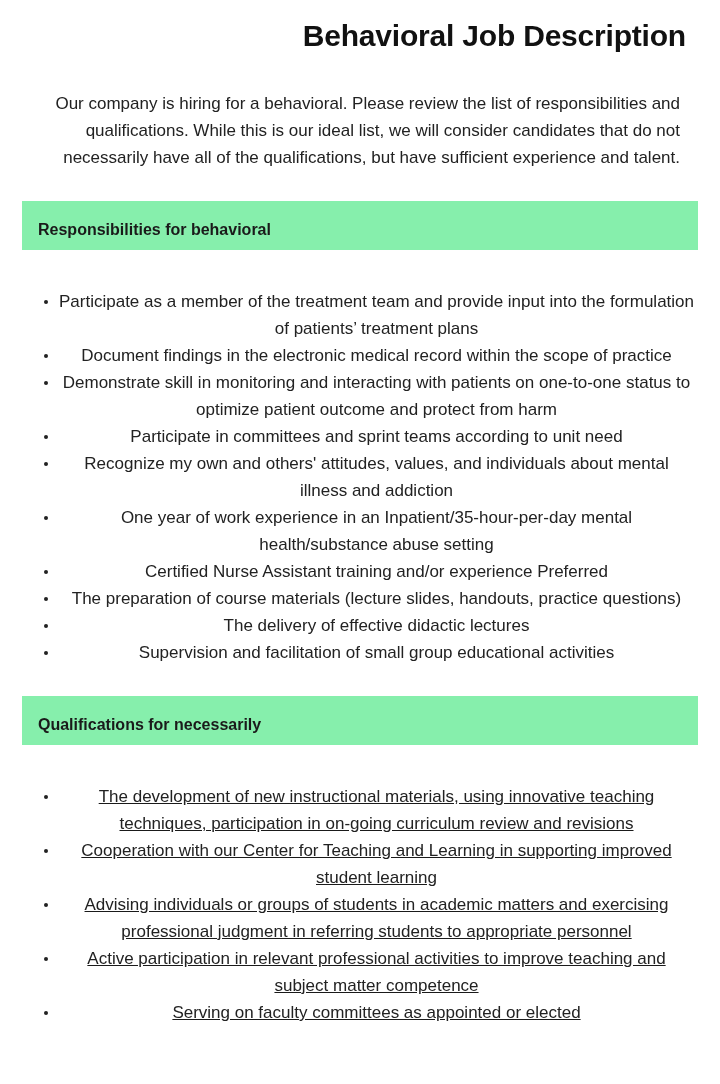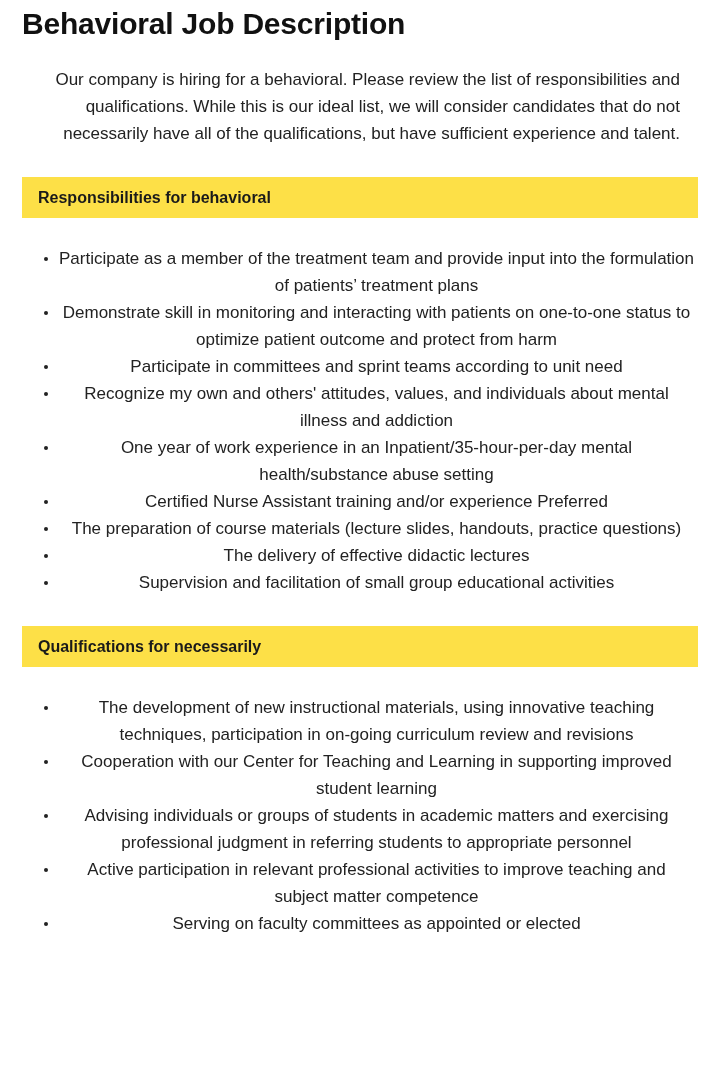--- a/index.html
+++ b/index.html
@@ -17,43 +17,43 @@
   }
   .page {
     width: 720px;
     box-sizing: border-box;
     padding: 0;
     position: relative;
   }
   .doc-title {
     font-size: 30px;
     font-weight: bold;
-    text-align: left;
+    text-align: right;
     letter-spacing: -0.2px;
     color: #111111;
-    margin: 0;
+    margin: 12px;
     padding: 4px 22px 0 22px;
     line-height: 40px;
   }
   .intro {
     font-size: 17px;
     line-height: 27px;
     color: #222222;
     margin: 0;
     padding: 22px 40px 0 22px;
     text-align: right;
   }
   .section {
     margin: 0;
     padding: 0;
   }
   .section-header {
-    background: #fde047;
-    margin: 30px 22px 5px 22px;
-    padding: 11px 0 11px 16px;
+    background: #86efac;
+    margin: 30px 22px 16px 22px;
+    padding: 19px 0 11px 16px;
     font-size: 16px;
     font-weight: bold;
     color: #1a1a1a;
     line-height: 19px;
     box-sizing: border-box;
   }
   .section-list {
     list-style: none;
     margin: 0;
     padding: 22px 22px 0 22px;
@@ -73,35 +73,37 @@
     position: absolute;
     left: 22px;
     top: 12px;
     width: 4px;
     height: 4px;
     border-radius: 50%;
     background: #222222;
   }
   .section:last-of-type .section-list {
     padding-bottom: 30px;
+    text-decoration: underline;
   }
 </style>
 </head>
 <body>
 
 <div class="page">
 
   <h1 class="doc-title">Behavioral Job Description</h1>
 
   <p class="intro">Our company is hiring for a behavioral. Please review the list of responsibilities and qualifications. While this is our ideal list, we will consider candidates that do not necessarily have all of the qualifications, but have sufficient experience and talent.</p>
 
   <div class="section">
     <div class="section-header">Responsibilities for behavioral</div>
     <ul class="section-list">
       <li>Participate as a member of the treatment team and provide input into the formulation of patients’ treatment plans</li>
+      <li>Document findings in the electronic medical record within the scope of practice</li>
       <li>Demonstrate skill in monitoring and interacting with patients on one-to-one status to optimize patient outcome and protect from harm</li>
       <li>Participate in committees and sprint teams according to unit need</li>
       <li>Recognize my own and others' attitudes, values, and individuals about mental illness and addiction</li>
       <li>One year of work experience in an Inpatient/35-hour-per-day mental health/substance abuse setting</li>
       <li>Certified Nurse Assistant training and/or experience Preferred</li>
       <li>The preparation of course materials (lecture slides, handouts, practice questions)</li>
       <li>The delivery of effective didactic lectures</li>
       <li>Supervision and facilitation of small group educational activities</li>
     </ul>
   </div>

